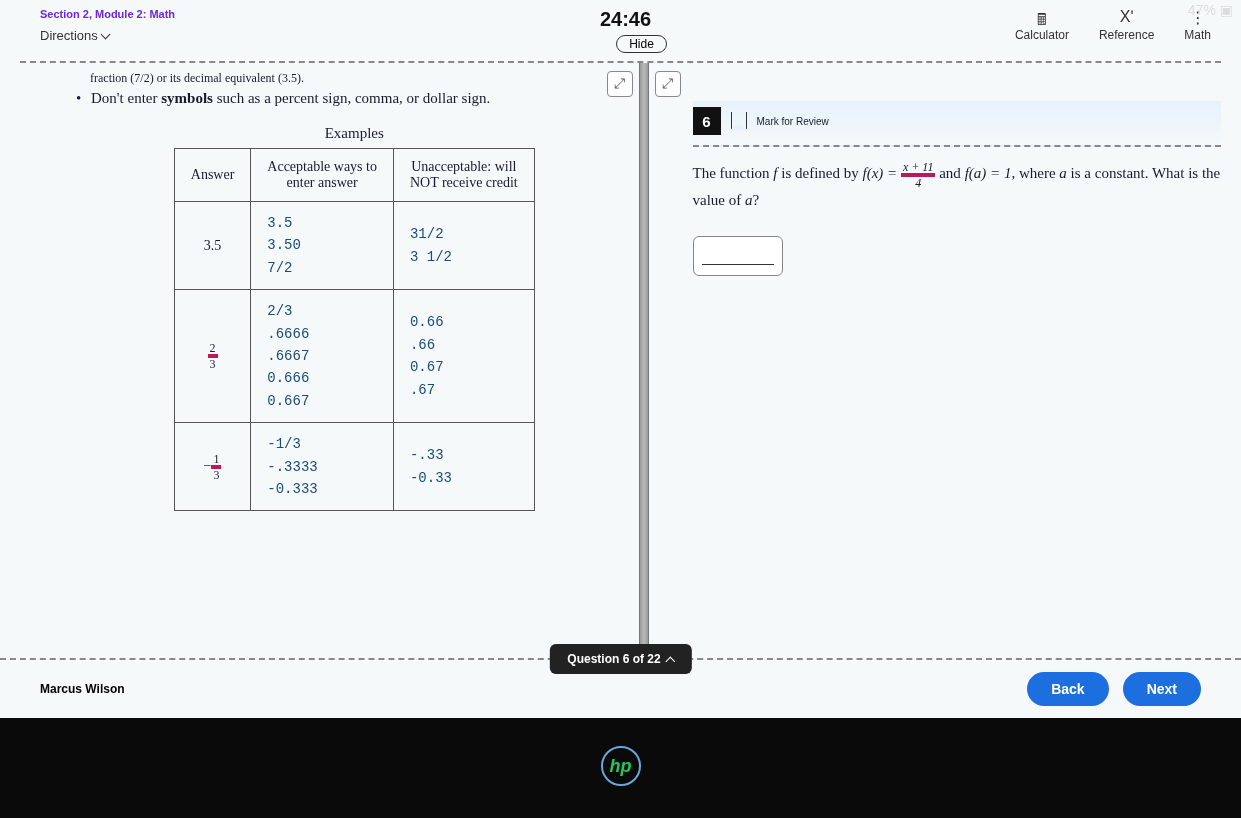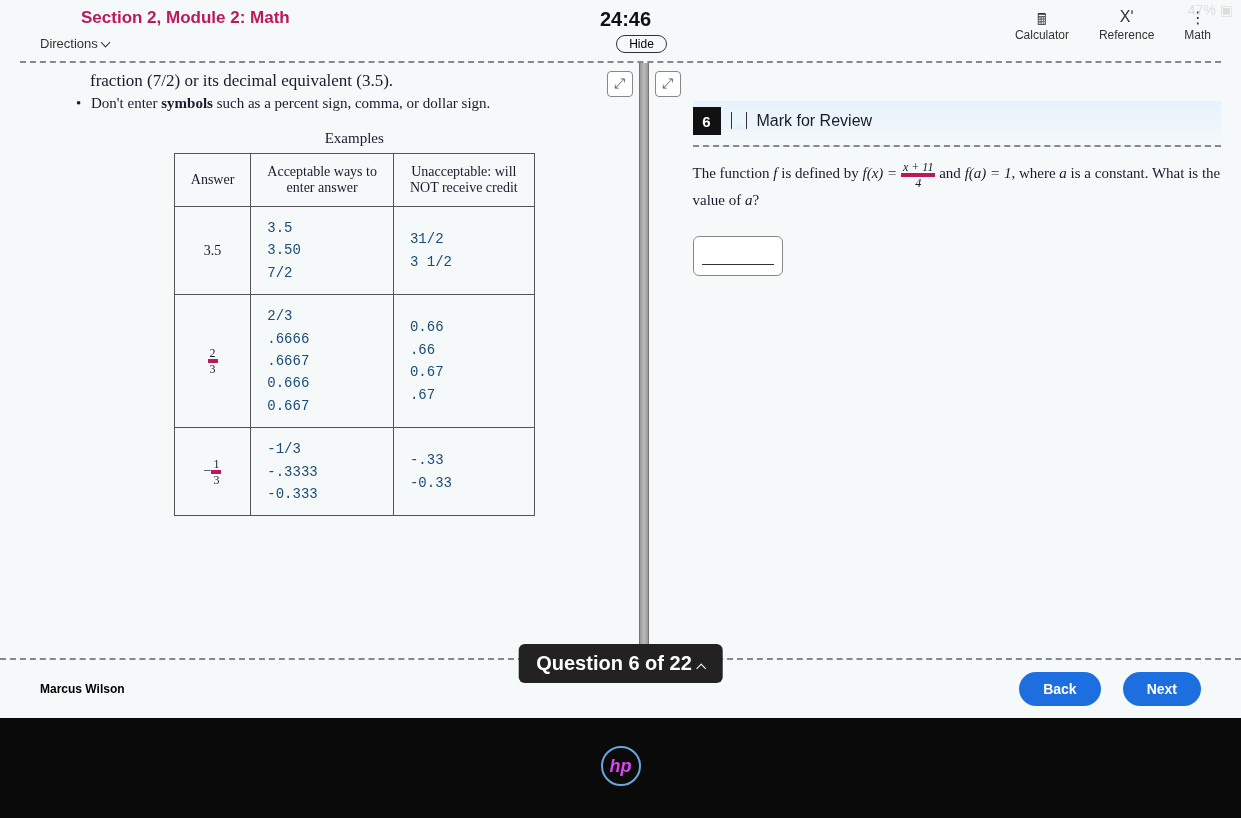--- a/index.html
+++ b/index.html
@@ -1,33 +1,33 @@
 <!DOCTYPE html>
 <html><head>
 <meta charset="utf-8">
 <style>
 * { margin:0; padding:0; box-sizing:border-box; }
 body { font-family: Arial, Helvetica, sans-serif; background:#e8eef0; width:1241px; height:818px; overflow:hidden; position:relative; }
 
 .screen { width:1241px; height:718px; background:#f5f9fa; display:flex; flex-direction:column; }
 .header { padding:8px 20px 4px 40px; display:flex; align-items:flex-start; }
 .header-left { flex:1; }
-.section-title { font-size:17px; font-weight:bold; color:#be185d;margin-left:41px; }
+.section-title { font-size:11px; font-weight:bold; color:#6d28d9; }
 .directions { font-size:13px; color:#333; margin-top:8px; display:flex; align-items:center; gap:4px; cursor:pointer; }
 .header-center { text-align:center; flex:0 0 200px; }
 .timer { font-size:20px; font-weight:bold; color:#111; }
 .hide-btn { display:inline-block; border:1.5px solid #333; border-radius:12px; padding:1px 12px; font-size:12px; margin-top:4px; cursor:pointer;margin-left:32px; }
 .header-right { flex:1; display:flex; justify-content:flex-end; gap:30px; font-size:12px; color:#333; padding-right:10px; }
 .tool { text-align:center; cursor:pointer; }
 .tool-icon { font-size:16px; height:20px; }
 .divider { border-top:2px dashed #888; margin:4px 20px 0 20px; }
 
 .main { flex:1; display:flex; overflow:hidden; }
 .left-pane { flex:1; padding:8px 20px 0 90px; position:relative; overflow:hidden; font-family: Georgia, 'Times New Roman', serif; color:#1a1a2e; }
-.instr-line { font-size:17px; }
+.instr-line { font-size:12px; }
 .bullet-line { font-size:15px; margin-top:4px; }
 .bullet-line::before { content:"• "; margin-left:-14px; padding-right:6px; }
 .examples-title { text-align:center; font-size:15px; margin:18px 0 6px 0; }
 table.examples { border-collapse:collapse; margin:0 auto;padding-left:32px; }
 table.examples th, table.examples td { border:1px solid #555; padding:10px 16px; font-size:14px; vertical-align:middle; }
 table.examples th { font-weight:normal; }
 .mono { font-family:'Courier New', monospace; color:#1a4b7a; font-size:14px; line-height:1.6; white-space:pre; }
 .frac { display:inline-block; vertical-align:middle; font-size:12px; text-align:center; line-height:1; }
 .frac .n { display:block; border-bottom:4px solid #be185d; padding:0 2px; }
 .frac .d { display:block; padding:0 2px; }
@@ -36,34 +36,34 @@
 .pane-tool.left-tool { right:6px; }
 .pane-tool.right-tool { left:6px; }
 
 .splitter { width:10px; background:linear-gradient(to right,#999,#bbb,#999); border-left:1px solid #777; border-right:1px solid #777; cursor:col-resize; }
 
 .right-pane { flex:1; padding:8px 20px 0 44px; position:relative; font-family: Georgia, 'Times New Roman', serif; color:#1a1a2e; }
 .qheader { display:flex; align-items:center; gap:10px; border-bottom:2px dashed #888; padding:6px 0 10px 0; margin-top:30px; background:linear-gradient(to bottom,#e6f2fb 0%, #f5f9fa 100%); }
 .qnum { background:#111; color:#fff; width:28px; height:28px; display:flex; align-items:center; justify-content:center; font-weight:bold; font-size:15px; font-family:Arial; }
 .bookmark { width:16px; height:18px; border:1.5px solid #333; border-top:none; position:relative; cursor:pointer; }
 .bookmark::before { content:""; position:absolute; bottom:-1px; left:-1.5px; width:0; height:0; border-left:9.5px solid transparent; border-right:9.5px solid transparent; border-bottom:7px solid #e6f2fb; }
-.mark-label { font-size:16px; font-family:Arial; }
+.mark-label { font-size:10px; font-family:Arial; }
 .qtext { font-size:15px; line-height:1.5; margin-top:14px; max-width:540px; }
 .answer-box { width:90px; height:40px; border:1.5px solid #888; border-radius:6px; margin-top:24px; background:#fff; padding:6px 8px; }
 .answer-box .line { border-bottom:1.5px solid #333; height:22px; }
 .preview-label { font-size:17px; font-weight:bold; margin-top:40px; }
 
 .footer { height:60px; border-top:2px dashed #888; display:flex; align-items:center; padding:0 40px; position:relative; }
 .username { font-size:12px; font-weight:bold; }
-.qpill { position:absolute; left:50%; transform:translateX(-50%); top:-16px; background:#222; color:#fff; padding:8px 18px; border-radius:6px; font-size:20px; font-weight:bold; display:flex; align-items:center; gap:6px; cursor:pointer; }
-.nav-btns { margin-left:auto; display:flex; gap:22px; }
+.qpill { position:absolute; left:50%; transform:translateX(-50%); top:-16px; background:#222; color:#fff; padding:8px 18px; border-radius:6px; font-size:12px; font-weight:bold; display:flex; align-items:center; gap:6px; cursor:pointer; }
+.nav-btns { margin-left:auto; display:flex; gap:14px; }
 .nav-btn { background:#1d6fe0; color:#fff; border:none; border-radius:20px; padding:9px 24px; font-size:14px; font-weight:bold; cursor:pointer; }
 
 .laptop-bottom { height:100px; background:#0a0a0a; position:relative; }
-.hp-logo { position:absolute; left:50%; top:28px; transform:translateX(-50%); width:40px; height:40px; border:2px solid #6aa7d9; border-radius:50%; display:flex; align-items:center; justify-content:center; font-style:italic; font-family:Arial; color:#d946ef; font-size:18px; font-weight:bold; }
+.hp-logo { position:absolute; left:50%; top:28px; transform:translateX(-50%); width:40px; height:40px; border:2px solid #6aa7d9; border-radius:50%; display:flex; align-items:center; justify-content:center; font-style:italic; font-family:Arial; color:#22c55e; font-size:18px; font-weight:bold; }
 .battery { position:absolute; top:2px; right:8px; font-size:14px; color:#ddd; font-family:Arial; }
 .chev::after{content:"";display:inline-block;width:6px;height:6px;border-left:1.5px solid #333;border-bottom:1.5px solid #333;transform:rotate(-45deg);margin-bottom:2px}
 .chev-up::after{transform:rotate(135deg);margin-bottom:-2px;border-color:#fff}
 </style>
 </head>
 <body>
 
 <div class="screen">
   <span class="battery">47% ▣</span>
   <div class="header">

